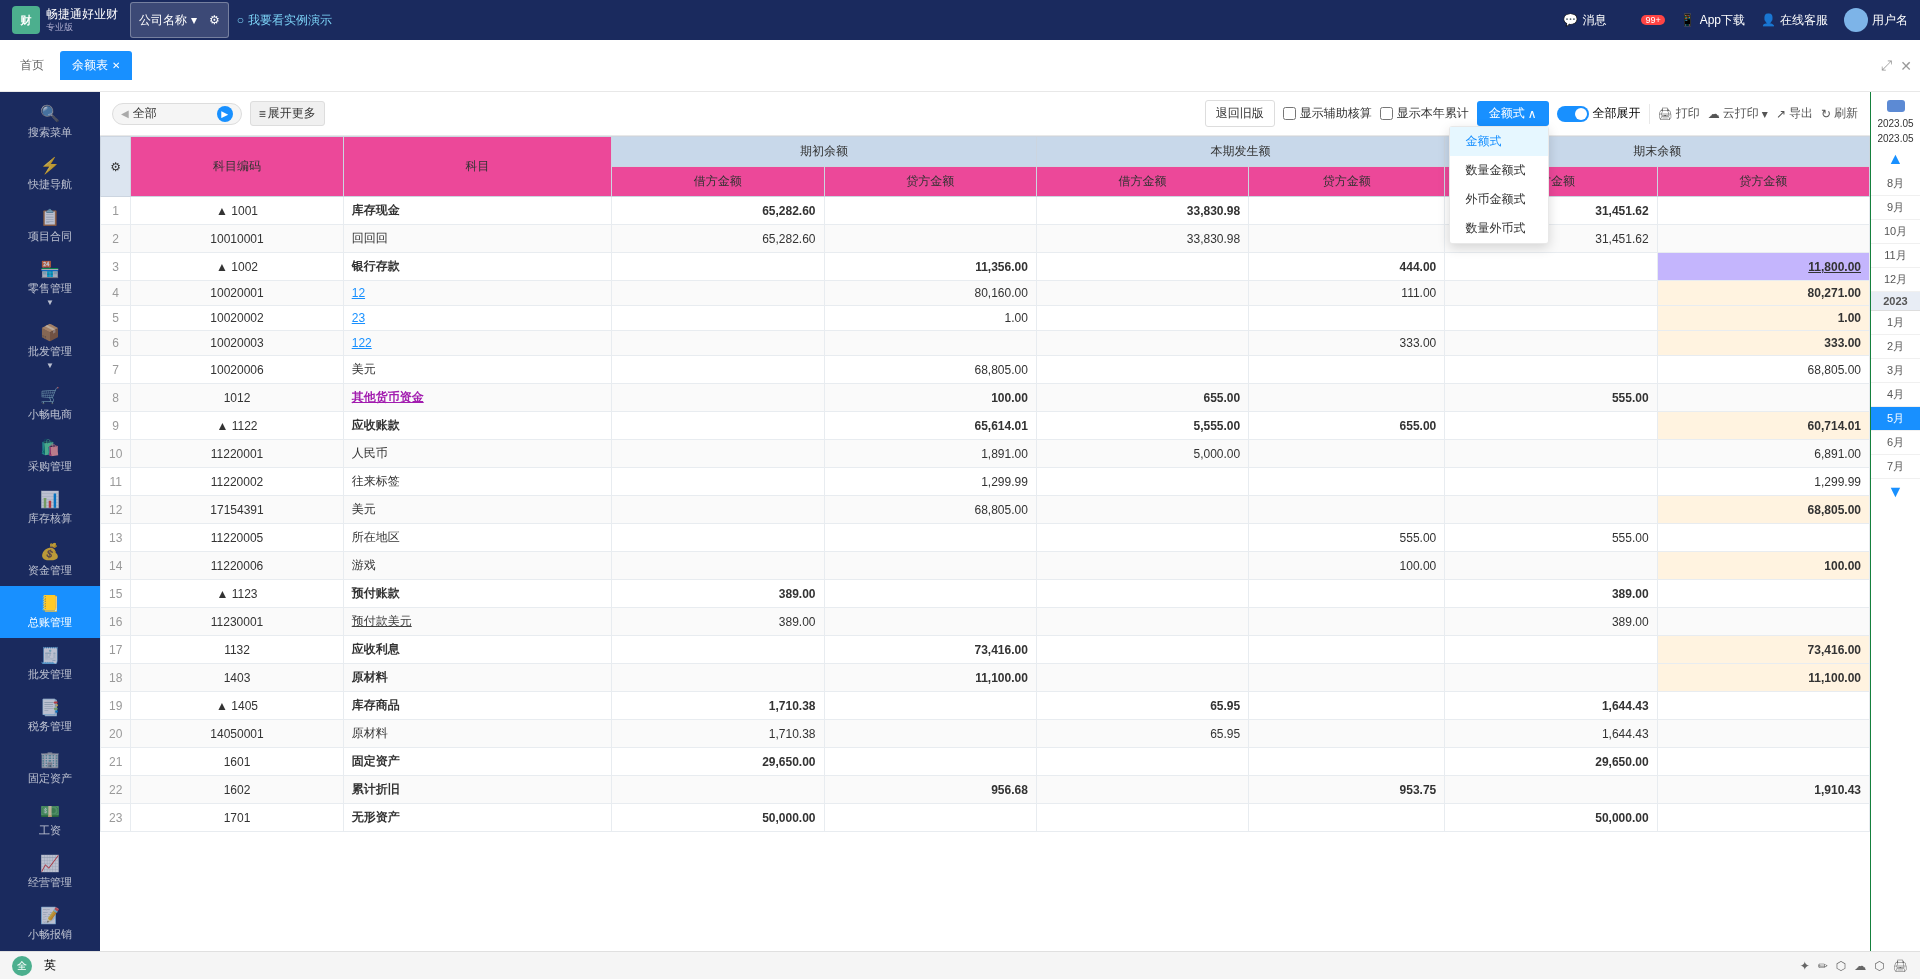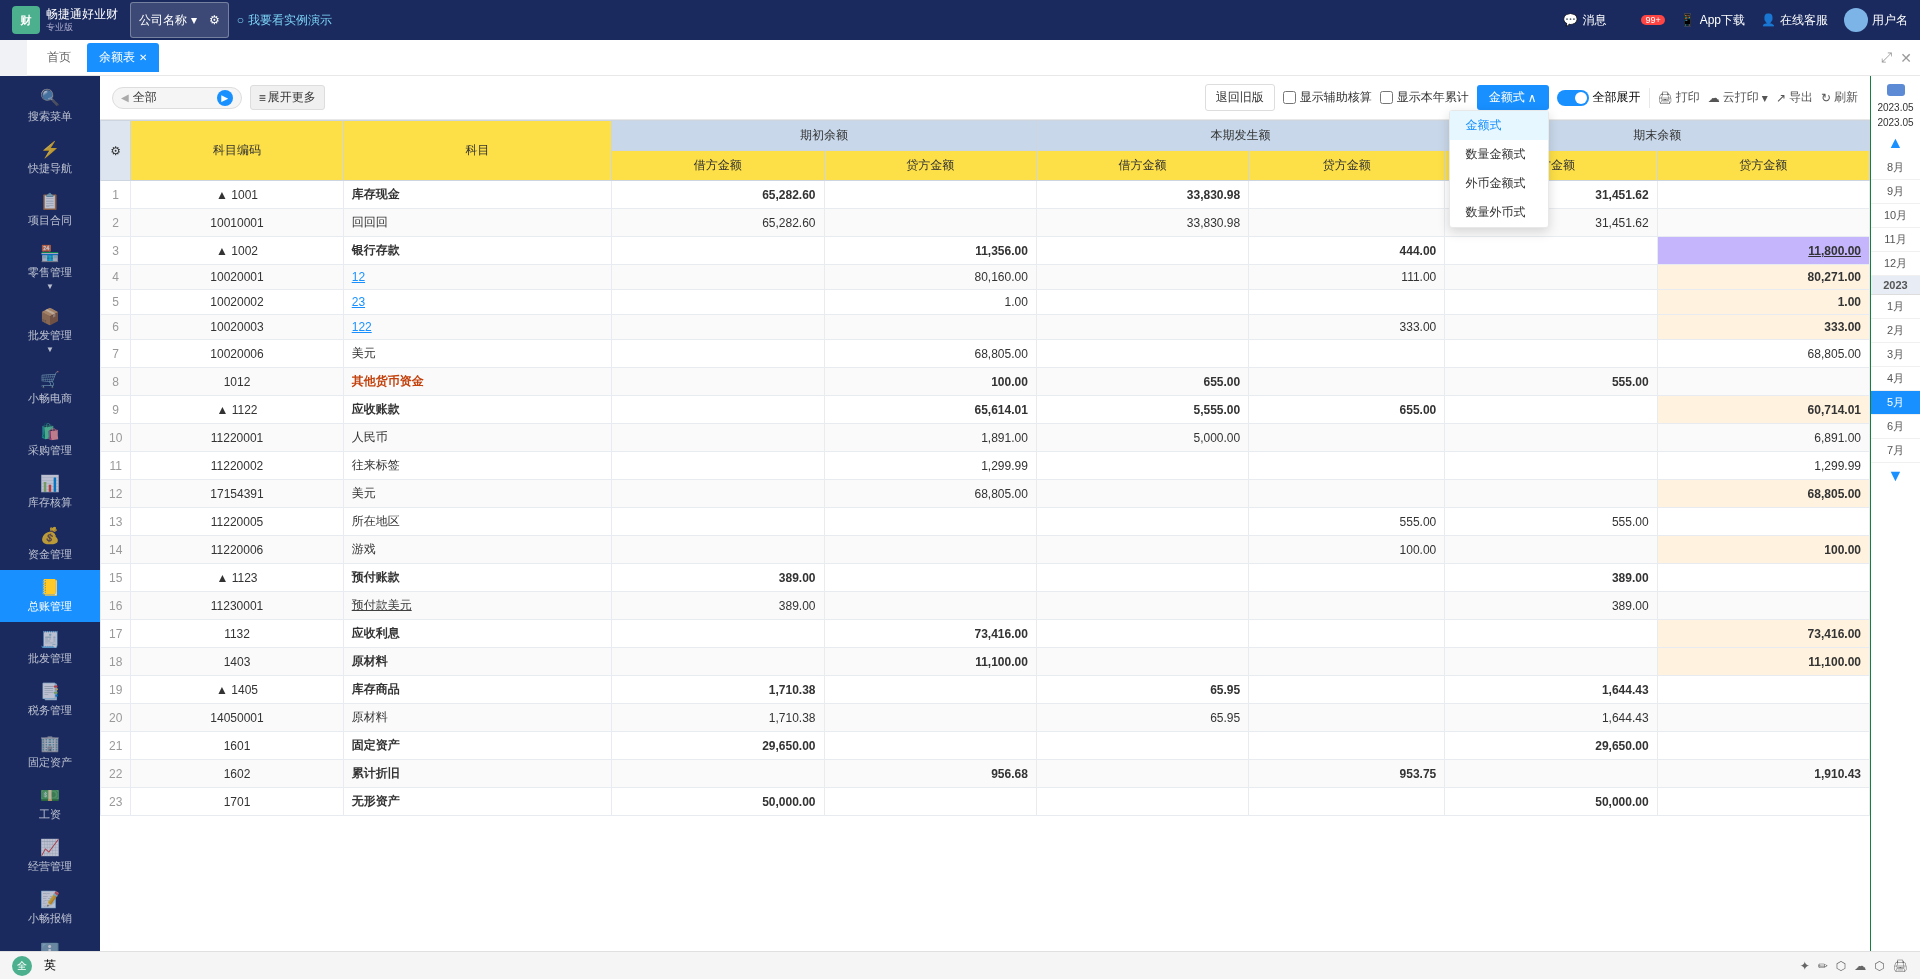--- a/index.html
+++ b/index.html
@@ -22,28 +22,27 @@
     .company-selector { background: rgba(255,255,255,0.15); border: 1px solid rgba(255,255,255,0.3); color: white; padding: 2px 8px; border-radius: 3px; height: 36px; display: flex; align-items: center; gap: 4px; cursor: pointer; }
     .demo-link { color: #7dd4f8; cursor: pointer; display: flex; align-items: center; gap: 4px; }
     .top-bar-right { display: flex; align-items: center; gap: 16px; color: white; }
     .top-right-item { display: flex; align-items: center; gap: 4px; cursor: pointer; }
     .badge { background: #ff4444; color: white; border-radius: 8px; padding: 0 4px; font-size: 9px; min-width: 16px; text-align: center; margin-left: 31px; }
     .user-avatar { width: 24px; height: 24px; background: #7db4e8; border-radius: 50%; }
 
     
     .tab-bar {
       background: white;
-      height: 36px;
+      height: 52px;
       display: flex;
       align-items: center;
       padding: 0 8px;
       border-bottom: 1px solid #e8e8e8;
       flex-shrink: 0;
       gap: 4px;
-      margin-left: 27px;
     }
     .tab-item { padding: 6px 12px; cursor: pointer; color: #666; border-radius: 3px 3px 0 0; display: flex; align-items: center; gap: 4px; }
     .tab-item.active { background: #1890ff; color: white; }
     .tab-close { cursor: pointer; font-size: 10px; }
     .tab-bar-right { margin-left: auto; display: flex; align-items: center; gap: 8px; }
     .window-btn { cursor: pointer; color: #999; font-size: 14px; }
 
     
     .main-layout { display: flex; flex: 1; overflow: hidden; }
 
@@ -112,21 +111,21 @@
       min-width: 100px;
       border-radius: 3px;
     }
     .dropdown-item { padding: 6px 16px; cursor: pointer; color: #333; white-space: nowrap; }
     .dropdown-item.selected { background: #e6f7ff; color: #1890ff; }
 
     
     .table-container { flex: 1; overflow: auto; background: white; }
     table { width: 100%; border-collapse: collapse; }
     thead th {
-      background: #fde047;
+      background: #ec4899;
       border: 1px solid #ccd5e0;
       padding: 6px 8px;
       text-align: center;
       font-weight: normal;
       color: #333;
       white-space: nowrap;
       position: sticky;
       top: 0;
       z-index: 10;
     }
@@ -462,21 +461,21 @@
                 <td class="td-right"></td>
                 <td class="td-right">68,805.00</td>
                 <td class="td-right"></td>
                 <td class="td-right"></td>
                 <td class="td-right"></td>
                 <td class="td-right">68,805.00</td>
               </tr>
               <tr>
                 <td class="row-number">8</td>
                 <td class="td-center">1012</td>
-                <td style="font-weight: bold; color: #c2410c; cursor: pointer;">其他货币资金</td>
+                <td style="font-weight: bold; text-decoration: underline; color: #a21caf; cursor: pointer;">其他货币资金</td>
                 <td class="td-right"></td>
                 <td class="td-right" style="font-weight: bold;">100.00</td>
                 <td class="td-right" style="font-weight: bold;">655.00</td>
                 <td class="td-right"></td>
                 <td class="td-right" style="font-weight: bold;">555.00</td>
                 <td class="td-right"></td>
               </tr>
               <tr>
                 <td class="row-number">9</td>
                 <td class="td-center">▲ 1122</td>

